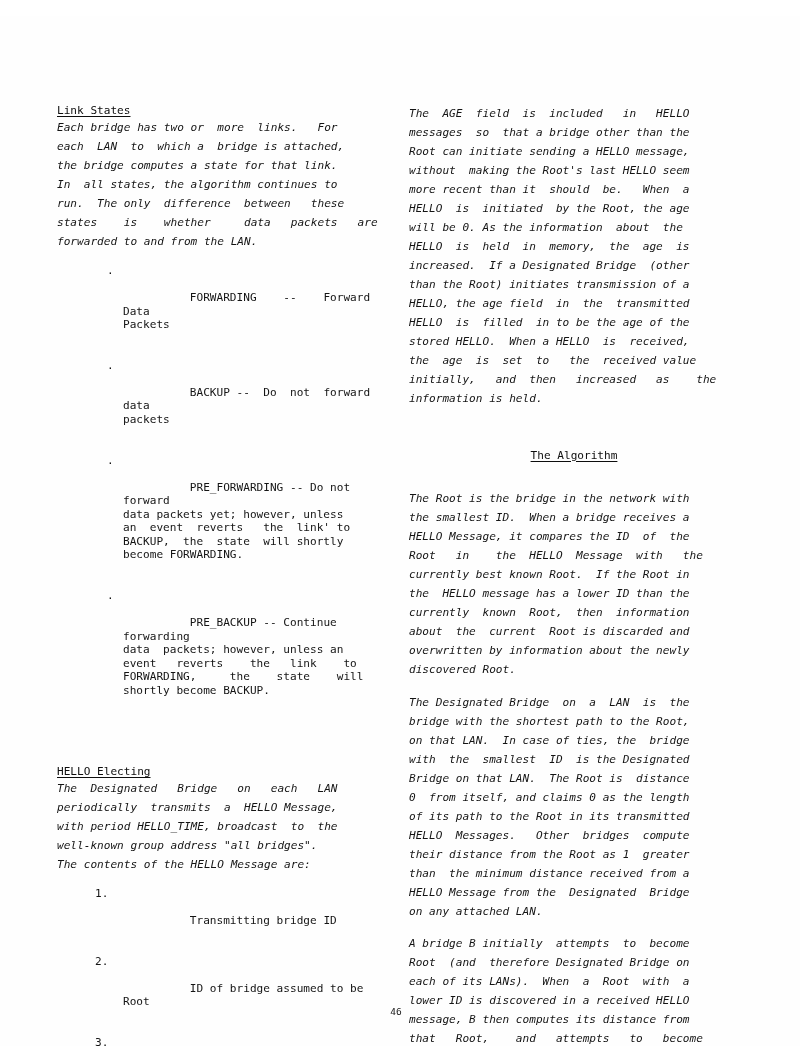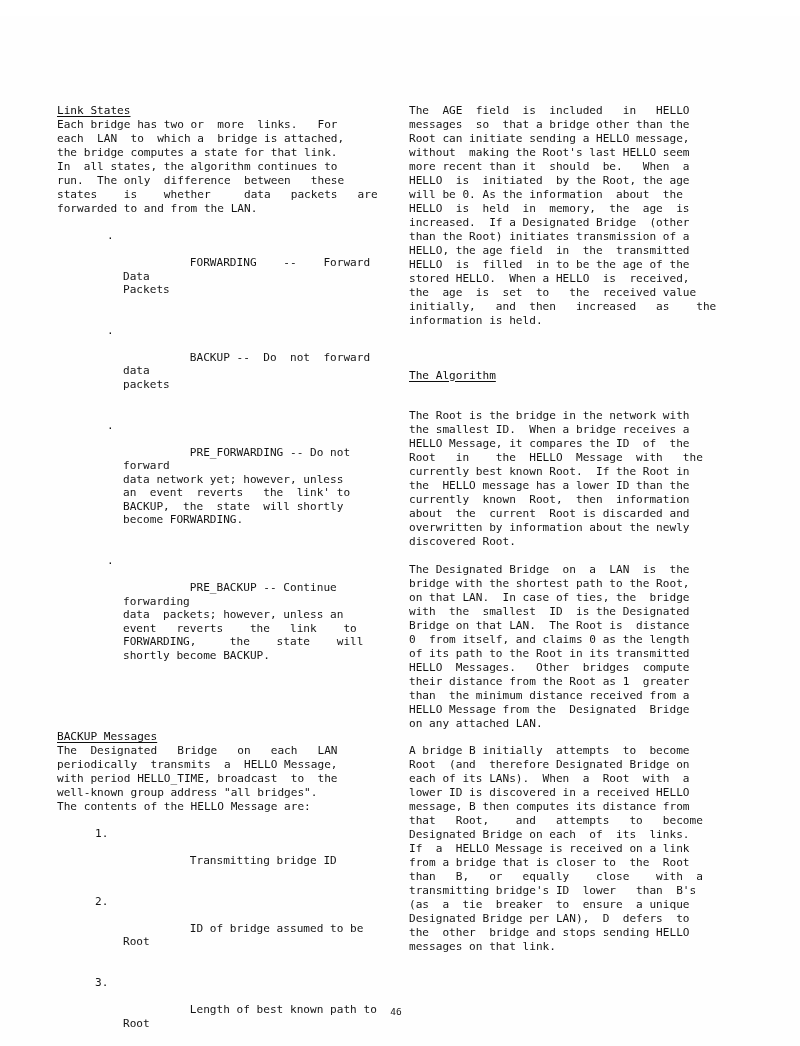--- a/index.html
+++ b/index.html
@@ -36,43 +36,44 @@
   .col {
     position: absolute;
     top: 88px;
     width: 330px;
   }
   .col-left  { left: 57px;  }
   .col-right { left: 409px; }
 
   .para {
     font-size: 11.1px;
-    line-height: 14px;
+    line-height: 19px;
     color: #141414;
     letter-spacing: 0px;
     white-space: pre-wrap;
     margin: 0;
     font-family: "DejaVu Sans Mono", "Liberation Mono", monospace;
+    font-style: italic;
   }
   .para.tight { margin-top: 0; }
 
   .heading {
     font-size: 11.1px;
     line-height: 13.55px;
     color: #0d0d0d;
     margin: 0;
     white-space: pre;
     font-family: "DejaVu Sans Mono", "Liberation Mono", monospace;
   }
   .heading .u {
     text-decoration: underline;
     text-decoration-thickness: 1px;
     text-underline-offset: 1.5px;
   }
-  .heading.center { text-align: left; }
+  .heading.center { text-align: center; }
 
   .gap-s  { height: 13.5px; }
   .gap-m  { height: 27px; }
   .gap-l  { height: 40.5px; }
   .gap-xl { height: 54px; }
 
   ul.bullets, ol.nums {
     list-style: none;
     margin: 0;
     padding: 0;
@@ -147,38 +148,38 @@
 Packets</span>
         </li>
         <li class="bullet-item">
           <span class="bullet-mark">.</span>
           <span>BACKUP --  Do  not  forward  data
 packets</span>
         </li>
         <li class="bullet-item">
           <span class="bullet-mark">.</span>
           <span>PRE_FORWARDING -- Do not  forward
-data network yet; however, unless
+data packets yet; however, unless
 an  event  reverts   the  link' to
 BACKUP,  the  state  will shortly
 become FORWARDING.</span>
         </li>
         <li class="bullet-item">
           <span class="bullet-mark">.</span>
           <span>PRE_BACKUP -- Continue forwarding
 data  packets; however, unless an
 event   reverts    the   link    to
 FORWARDING,     the    state    will
 shortly become BACKUP.</span>
         </li>
       </ul>
 
       <div class="gap-xl"></div>
 
-      <div class="heading"><span class="u">BACKUP Messages</span></div>
+      <div class="heading"><span class="u">HELLO Electing</span></div>
 
       <div class="para tight">The  Designated   Bridge   on   each   LAN
 periodically  transmits  a  HELLO Message,
 with period HELLO_TIME, broadcast  to  the
 well-known group address "all bridges".
 The contents of the HELLO Message are:</div>
 
       <div class="gap-s"></div>
 
       <ol class="nums">

